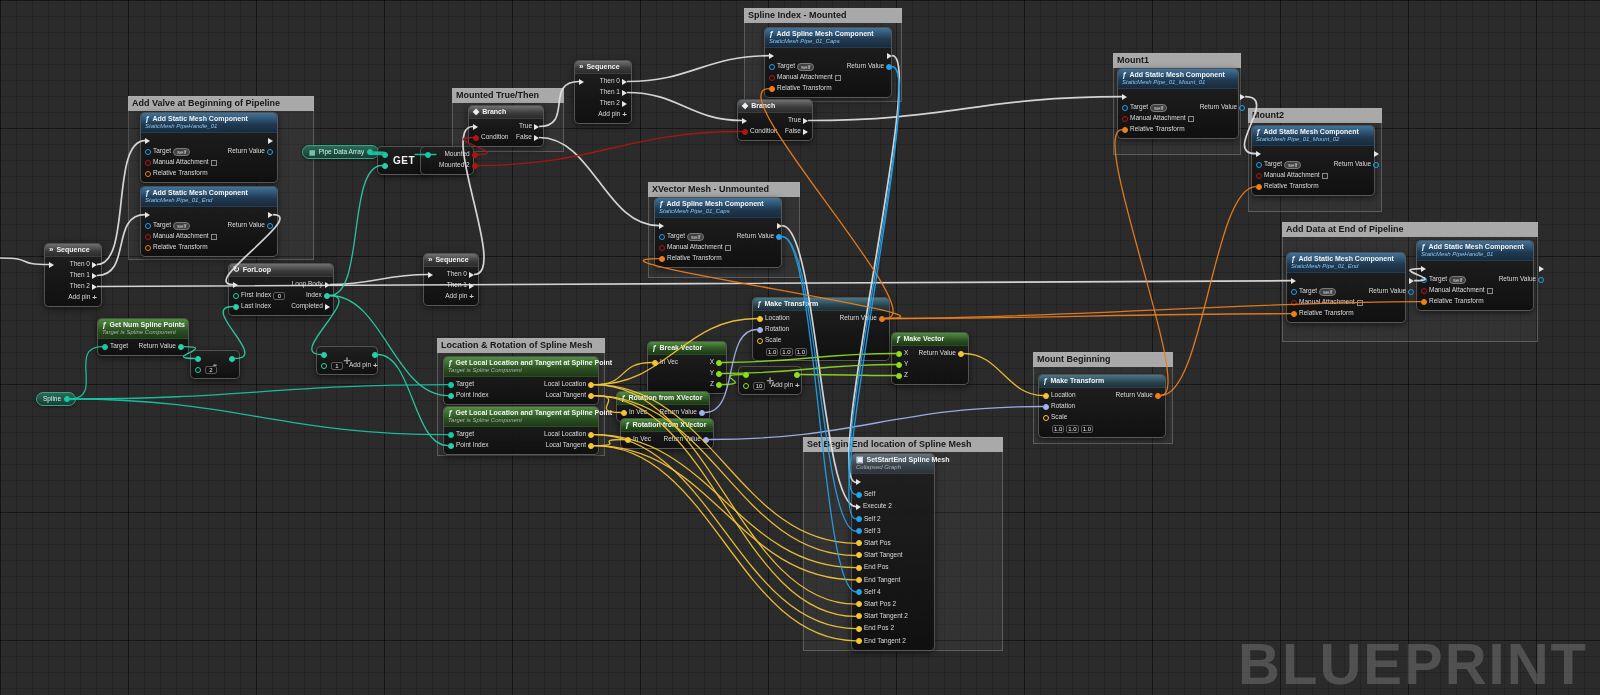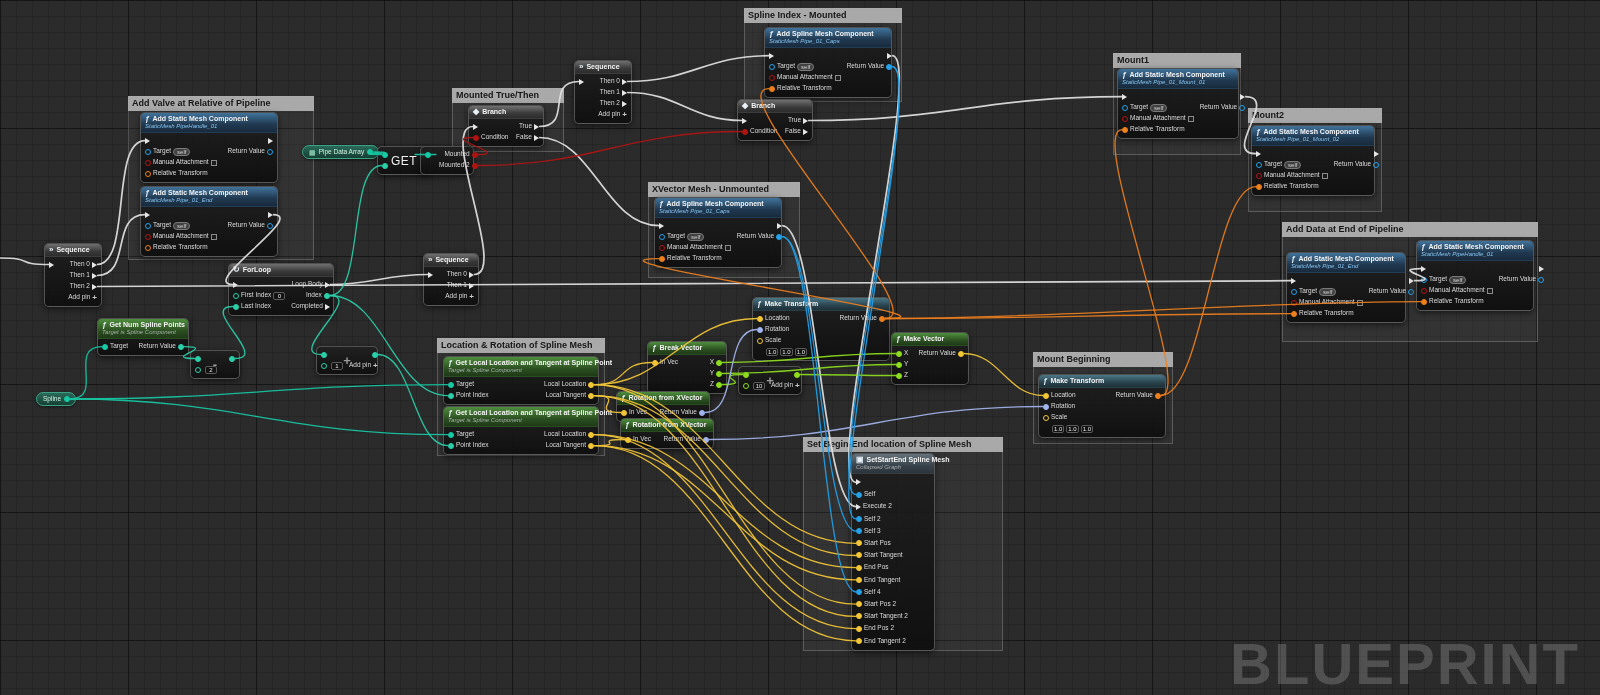--- a/index.html
+++ b/index.html
@@ -4,21 +4,21 @@
 <style>
   *{margin:0;padding:0;box-sizing:border-box}
   html,body{width:1600px;height:695px;overflow:hidden;background:#1e1e1e;font-family:"Liberation Sans",sans-serif}
   #stage{position:relative;width:1600px;height:695px;background-color:#2b2b2b;
     background-image:
       linear-gradient(rgba(0,0,0,.40) 1px,transparent 1px),
       linear-gradient(90deg,rgba(0,0,0,.40) 1px,transparent 1px),
       linear-gradient(rgba(0,0,0,.13) 1px,transparent 1px),
       linear-gradient(90deg,rgba(0,0,0,.13) 1px,transparent 1px);
     background-size:128px 128px,128px 128px,16px 16px,16px 16px;}
-  .watermark{position:absolute;right:20px;bottom:2px;font-size:58px;font-weight:bold;
+  .watermark{position:absolute;right:12px;bottom:2px;font-size:58px;font-weight:bold;
     letter-spacing:2px;color:rgba(160,160,160,.33);z-index:0;line-height:1}
   #wires{position:absolute;left:0;top:0;z-index:3;pointer-events:none}
   .comment{position:absolute;z-index:1;border:1px solid rgba(170,170,170,.35);background:rgba(175,175,175,.07)}
   .ctitle{position:absolute;left:-1px;right:-1px;top:-1px;height:15px;background:rgba(179,179,179,.93);
     color:#161616;font-size:9px;font-weight:bold;line-height:15px;padding:0 4px;white-space:nowrap;overflow:hidden}
   .node{position:absolute;z-index:2;border:1px solid rgba(135,135,135,.55);border-radius:5px;
     background:linear-gradient(180deg,rgba(32,32,32,.95),rgba(14,14,14,.93));
     box-shadow:0 2px 6px rgba(0,0,0,.55);color:#e6e6e6}
   .nhdr{padding:2px 4px;border-radius:4px 4px 0 0;border-bottom:1px solid rgba(0,0,0,.45)}
   .hrow{display:flex;align-items:center;gap:3px}
@@ -40,21 +40,21 @@
   .plabel{line-height:1}
   .dot{width:6px;height:6px;border-radius:50%;border:1.5px solid #888;flex:none}
   .tri{width:0;height:0;border-top:3.5px solid transparent;border-bottom:3.5px solid transparent;border-left:5.5px solid #e6e6e6;flex:none}
   .addic{color:#c8c8c8;font-size:8px;font-weight:bold;line-height:1}
   .field{background:#121212;border:1px solid #5a5a5a;border-radius:2px;min-width:12px;height:8px;
     line-height:7px;font-size:6px;color:#e8e8e8;text-align:center;padding:0 1px}
   .frow{gap:2px;padding-left:12px}
   .selfpill{background:#414141;border:1px solid #7a7a7a;border-radius:5px;height:8px;line-height:7px;font-size:6px;color:#cfcfcf;padding:0 3px}
   .chk{width:6px;height:6px;border:1px solid #8a8a8a;background:#1b1b1b;flex:none}
   .cglyph{position:absolute;left:0;top:0;right:0;bottom:0;display:flex;align-items:center;justify-content:center;pointer-events:none}
-  .get .cglyph{font-size:12px;font-weight:normal;color:#f0f0f0;letter-spacing:.5px}
+  .get .cglyph{font-size:10px;font-weight:bold;color:#f0f0f0;letter-spacing:.5px}
   .op .cglyph{font-size:13px;font-weight:bold;color:#9b9b9b}
   .pillnode{position:absolute;z-index:2;display:inline-flex;align-items:center;gap:3px;height:14px;
     padding:0 5px 0 6px;border-radius:7px;background:linear-gradient(180deg,#2a6a58,#153f34);
     border:1px solid #3aa183;font-size:6.5px;color:#d2f3e4;box-shadow:0 1px 3px rgba(0,0,0,.5);white-space:nowrap}
   .pic{font-size:7px;color:#9fe3c8;line-height:1}
 </style>
 </head>
 <body>
 
 <div id="stage">
@@ -113,21 +113,21 @@
       <path d="M1161.0,395.5 C1196.0,395.5 1087.0,129.7 1122.0,129.7" stroke="#ee7f1d" fill="none" stroke-width="1.3" stroke-opacity="0.92"></path>
       <path d="M1161.0,395.5 C1203.8,395.5 1213.3,186.7 1256.0,186.7" stroke="#ee7f1d" fill="none" stroke-width="1.3" stroke-opacity="0.92"></path>
       <path d="M885.0,318.5 C1055.0,318.5 1121.0,313.7 1291.0,313.7" stroke="#ee7f1d" fill="none" stroke-width="1.3" stroke-opacity="0.92"></path>
       <path d="M885.0,318.5 C1055.0,318.5 1251.0,301.7 1421.0,301.7" stroke="#ee7f1d" fill="none" stroke-width="1.3" stroke-opacity="0.92"></path>
       <path d="M892.1,66.7 C927.1,66.7 821.0,494.5 856.0,494.5" stroke="#24a1e8" fill="none" stroke-width="1.3" stroke-opacity="0.92"></path>
       <path d="M892.1,66.7 C927.1,66.7 821.0,518.9 856.0,518.9" stroke="#24a1e8" fill="none" stroke-width="1.3" stroke-opacity="0.92"></path>
       <path d="M782.1,236.7 C817.1,236.7 821.0,531.1 856.0,531.1" stroke="#24a1e8" fill="none" stroke-width="1.3" stroke-opacity="0.92"></path>
       <path d="M782.1,236.7 C817.1,236.7 821.0,592.0 856.0,592.0" stroke="#24a1e8" fill="none" stroke-width="1.3" stroke-opacity="0.92"></path>
     </svg>
 <div class="comment" style="left: 128px; top: 96px; width: 186px; height: 164px;">
-      <div class="ctitle">Add Valve at Relative of Pipeline</div>
+      <div class="ctitle">Add Valve at Beginning of Pipeline</div>
     </div>
     <div class="comment" style="left: 452px; top: 88px; width: 112px; height: 64px;">
       <div class="ctitle">Mounted True/Then</div>
     </div>
     <div class="comment" style="left: 744px; top: 8px; width: 158px; height: 94px;">
       <div class="ctitle">Spline Index - Mounted</div>
     </div>
     <div class="comment" style="left: 648px; top: 182px; width: 152px; height: 96px;">
       <div class="ctitle">XVector Mesh - Unmounted</div>
     </div>

